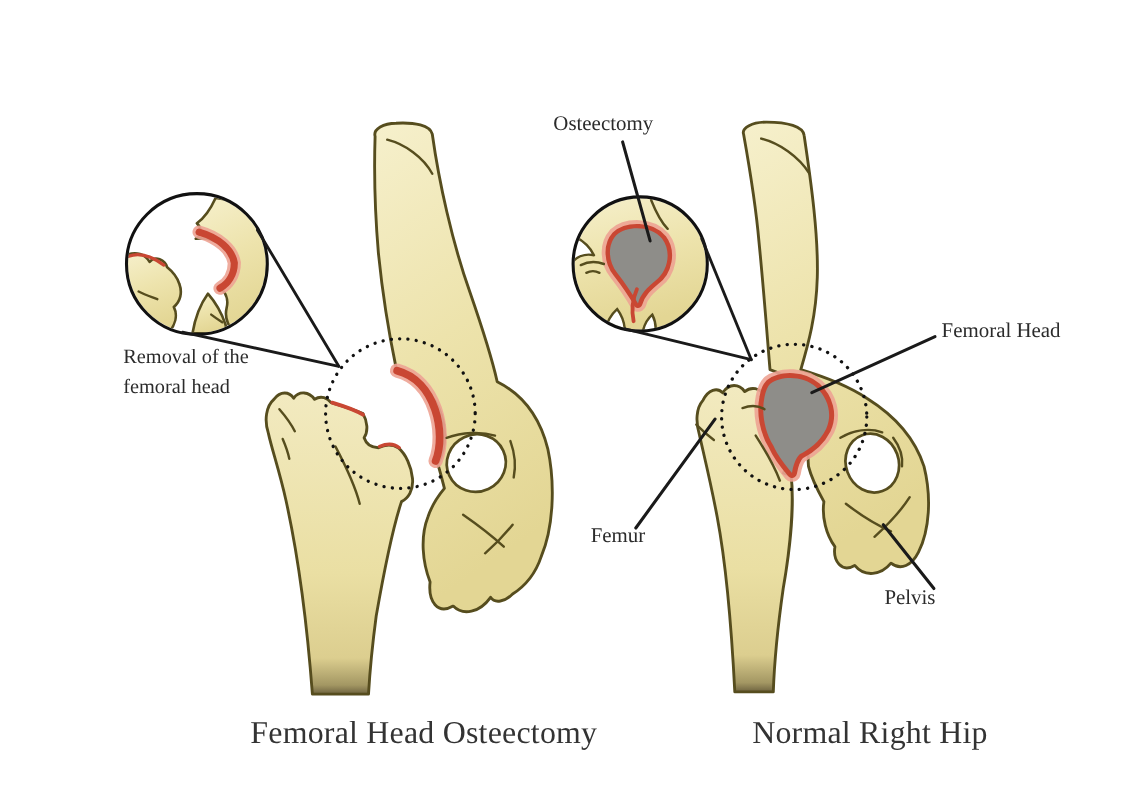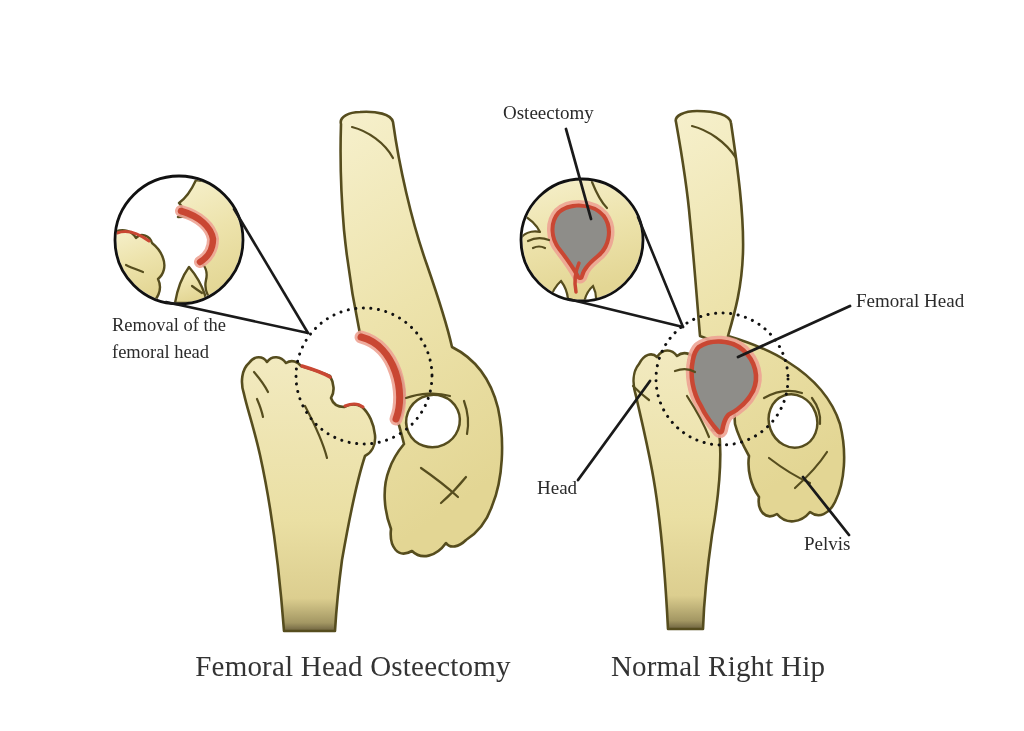--- a/index.html
+++ b/index.html
@@ -7,21 +7,21 @@
     position:relative;width:1024px;height:731px;background:#ffffff;
     font-family:"Liberation Serif","DejaVu Serif",serif;overflow:hidden;
   }
   .stage svg{position:absolute;left:0;top:0;}
   .label{
     position:absolute;color:#2b2b2b;font-size:19px;line-height:22px;
     white-space:nowrap;
   }
   .label-multi{white-space:normal;line-height:27px;font-size:18.5px;}
   .caption{
-    position:absolute;color:#333333;font-size:29px;text-align:center;
+    position:absolute;color:#333333;font-size:29px;text-align:right;
     letter-spacing:0.2px;
   }
 </style>
 </head>
 <body>
 
 <div class="stage">
 
 <svg width="1024" height="731" viewBox="0 0 1024 731">
   <defs>
@@ -204,21 +204,21 @@
 
 <div class="label label-multi" style="left:112px;top:312px;width:140px;">
   <span>Removal of the</span><br>
   <span>femoral head</span>
 </div>
 
 <div class="label" style="left:503px;top:102px;">Osteectomy</div>
 
 <div class="label" style="left:856px;top:290px;">Femoral Head</div>
 
-<div class="label" style="left:537px;top:477px;">Head</div>
+<div class="label" style="left:537px;top:477px;">Femur</div>
 
 <div class="label" style="left:804px;top:533px;">Pelvis</div>
 
 <div class="caption" style="left:163px;top:650px;width:380px;">Femoral Head Osteectomy</div>
 
 <div class="caption" style="left:538px;top:650px;width:360px;">Normal Right Hip</div>
 
 </div>
 
 </body></html>

